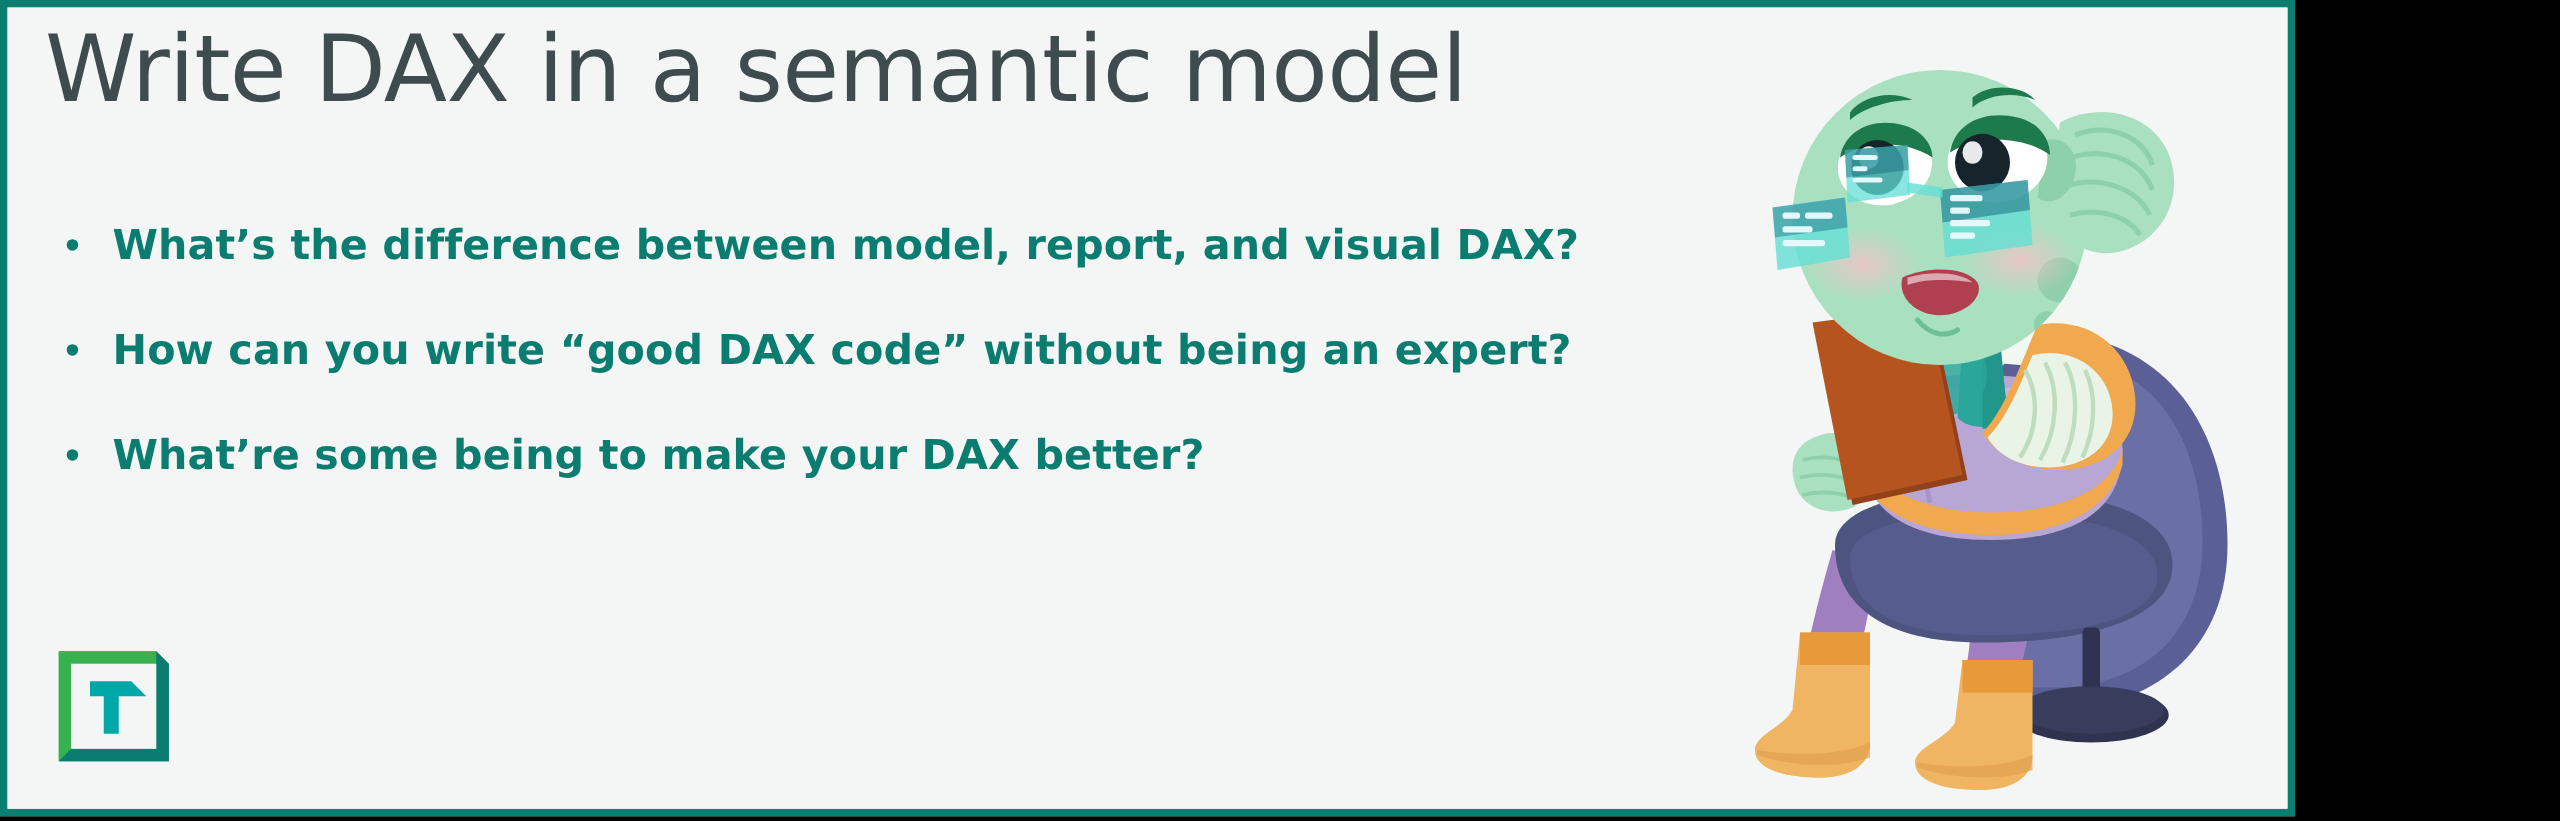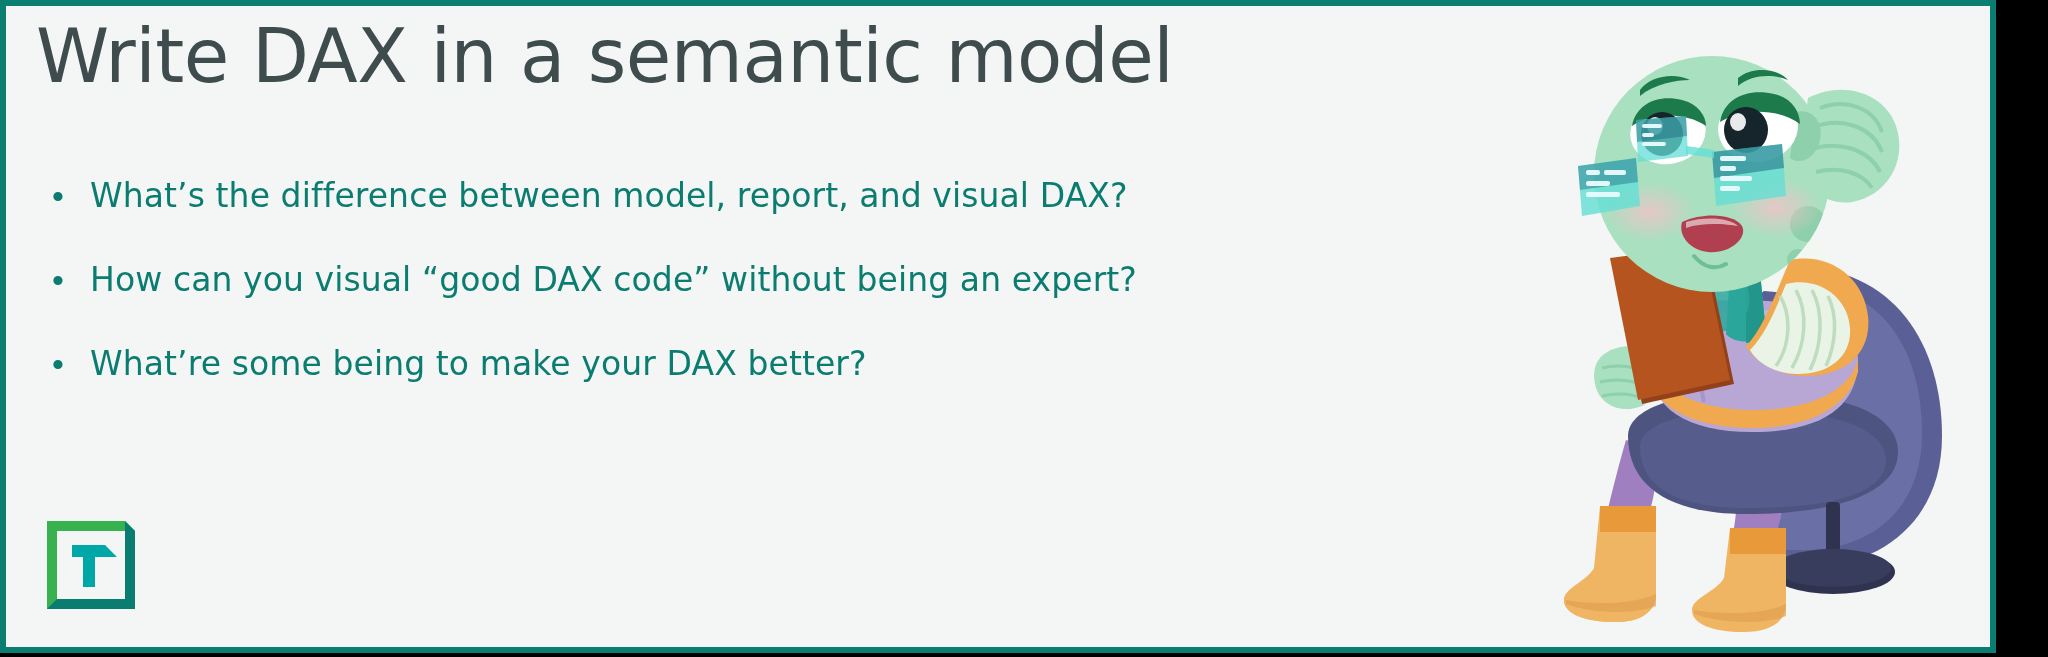--- a/index.html
+++ b/index.html
@@ -13,21 +13,21 @@
     height: 657px;
     overflow: hidden;
     font-family: "Liberation Sans", sans-serif;
   }
 
   
   .slide-frame {
     position: absolute;
     left: 0;
     top: 0;
-    width: 1996px;
+    width: 1836px;
     height: 653px;
     box-sizing: border-box;
     border: 6px solid #0b7e72;
     background: #e5e5e5;
   }
   .slide-body {
     position: absolute;
     inset: 0;
     background: #f4f5f5;
     overflow: hidden;
@@ -69,21 +69,21 @@
     font-size: 34px;
     line-height: 44px;
     text-align: left;
     color: #0b7d70;
     padding-left: 6px;
     box-sizing: border-box;
   }
   .bullet-text {
     font-size: 33px;
     line-height: 44px;
-    font-weight: 400;
+    font-weight: 700;
     color: #0b7d70;
     white-space: nowrap;
     letter-spacing: 0.1px;
     font-family: "DejaVu Sans", "Liberation Sans", sans-serif;
   }
 
   
   .logo {
     position: absolute;
     left: 27px;
@@ -110,21 +110,21 @@
 
     <div class="slide-title">Write DAX in a semantic model</div>
 
     <ul class="bullet-list">
       <li class="bullet-item">
         <span class="bullet-dot">•</span>
         <span class="bullet-text">What’s the difference between model, report, and visual DAX?</span>
       </li>
       <li class="bullet-item">
         <span class="bullet-dot">•</span>
-        <span class="bullet-text">How can you visual “good DAX code” without being an expert?</span>
+        <span class="bullet-text">How can you write “good DAX code” without being an expert?</span>
       </li>
       <li class="bullet-item">
         <span class="bullet-dot">•</span>
         <span class="bullet-text">What’re some being to make your DAX better?</span>
       </li>
     </ul>
 
     <div class="logo">
       <svg viewBox="0 0 106 106" xmlns="http://www.w3.org/2000/svg">
 

